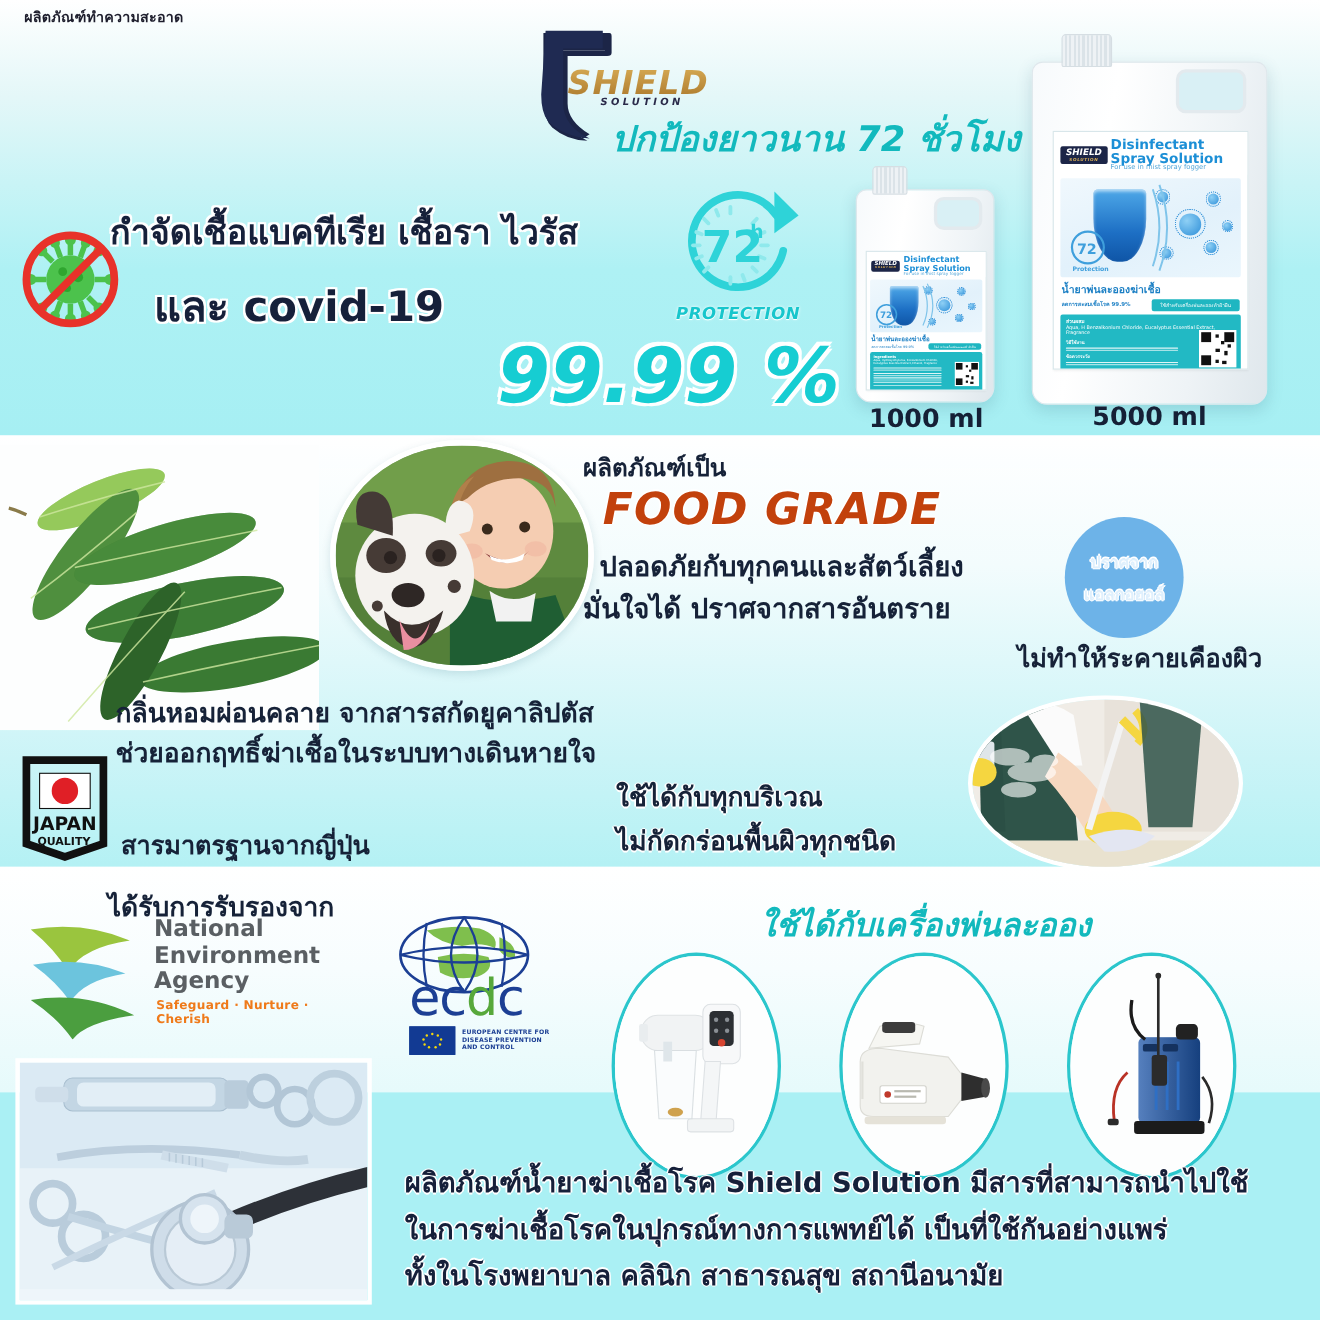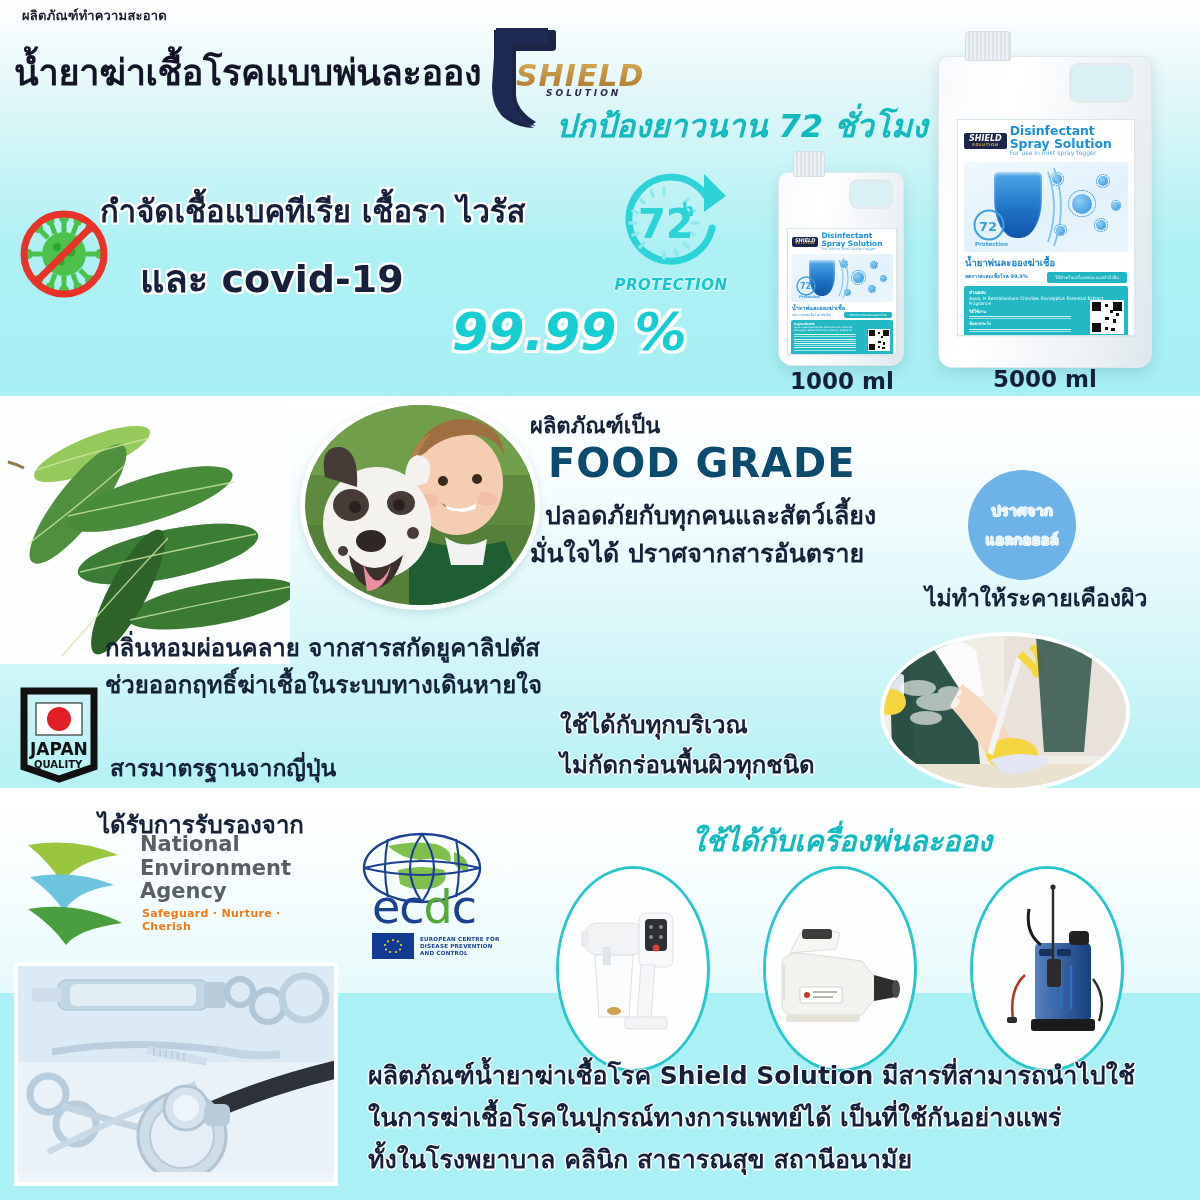--- a/index.html
+++ b/index.html
@@ -66,21 +66,21 @@
     text-shadow:-2px 0 #fff,2px 0 #fff,0 -2px #fff,0 2px #fff,
                 -2px -2px #fff,2px -2px #fff,-2px 2px #fff,2px 2px #fff;
   }
   .claim3{
     position:absolute;left:32px;top:320px;font-size:34px;font-weight:700;
     color:#16203a;white-space:nowrap;
     text-shadow:-2px 0 #fff,2px 0 #fff,0 -2px #fff,0 2px #fff,
                 -2px -2px #fff,2px -2px #fff,-2px 2px #fff,2px 2px #fff;
   }
   .pct{
-    position:absolute;left:452px;top:302px;font-size:52px;font-weight:700;
+    position:absolute;left:452px;top:302px;font-size:69px;font-weight:700;
     font-style:italic;color:#16cdd2;white-space:nowrap;
     text-shadow:-2px 0 #fff,2px 0 #fff,0 -2px #fff,0 2px #fff,
                 -3px -3px #fff,3px -3px #fff,-3px 3px #fff,3px 3px #fff;
     text-align:center;
   }
 
   
   .virus-icon{position:absolute;left:14px;top:202px;width:100px;height:105px;}
 
   
@@ -139,33 +139,33 @@
   .ln.d{background:rgba(255,255,255,.6);}
 
   
   .leaf-photo{position:absolute;left:0;top:404px;width:290px;height:260px;overflow:hidden;}
   .kid-photo{
     position:absolute;left:300px;top:400px;width:230px;height:200px;border-radius:50%;
     overflow:hidden;border:5px solid #ffffff;box-shadow:0 3px 9px rgba(0,80,100,.14);
   }
   .fg-kicker{position:absolute;left:530px;top:408px;font-size:22px;font-weight:700;color:#162238;}
   .fg-title{
-    position:absolute;left:548px;top:440px;font-size:40px;font-weight:700;
-    color:#0c4a6e;letter-spacing:1px;
+    position:absolute;left:548px;top:440px;font-size:40px;font-weight:700;font-style:italic;
+    color:#c2410c;letter-spacing:1px;
     text-shadow:-1.5px 0 #fff,1.5px 0 #fff,0 -1.5px #fff,0 1.5px #fff;
   }
   .fg-l1{position:absolute;left:545px;top:495px;font-size:25px;font-weight:700;color:#162238;}
   .fg-l2{position:absolute;left:530px;top:533px;font-size:25px;font-weight:700;color:#162238;}
   .alc-badge{
     position:absolute;left:968px;top:470px;width:108px;height:110px;border-radius:50%;
     background:#6db3e8;display:flex;flex-direction:column;align-items:center;justify-content:center;
     gap:5px;
   }
   .alc-badge span{
-    font-size:15px;font-weight:400;color:#dff0fd;
+    font-size:15px;font-weight:700;color:#dff0fd;
     text-shadow:-1.2px 0 #fff,1.2px 0 #fff,0 -1.2px #fff,0 1.2px #fff;
   }
   .alc-cap{position:absolute;left:925px;top:580px;font-size:23px;font-weight:700;color:#162238;}
 
   .euc1{position:absolute;left:105px;top:628px;font-size:24px;font-weight:700;color:#162238;}
   .euc2{position:absolute;left:105px;top:665px;font-size:24px;font-weight:700;color:#162238;}
 
   .jp-badge{position:absolute;left:16px;top:683px;width:86px;height:100px;}
   .jp-cap{position:absolute;left:110px;top:750px;font-size:23px;font-weight:700;color:#162238;}
 
@@ -215,21 +215,20 @@
 <body>
 
 <div class="page">
 
   <div class="band band-hero"></div>
   <div class="band band-food"></div>
   <div class="band band-cert"></div>
   <div class="band band-bottom"></div>
 
   <div class="kicker">ผลิตภัณฑ์ทำความสะอาด</div>
-  <div class="headline">น้ำยาฆ่าเชื้อโรคแบบพ่นละออง</div>
 
   <div class="shield-logo">
     <svg width="140" height="108" viewBox="0 0 140 108">
       <path d="M8 6 L64 6 L64 22 L24 22 L24 74 Q24 92 48 104 Q30 104 16 92 Q8 84 8 66 Z" fill="#1c2547"></path>
       <path d="M64 6 L68 6 Q70 6 70 9 L70 24 Q70 27 66 27 L30 27 L30 70 Q30 86 50 98 L44 102 Q24 90 24 72 L24 22 L64 22 Z" fill="#1c2547"></path>
       <path d="M10 4 L62 4 L62 20 L26 20 L26 70 Q26 90 50 102 Q26 100 12 86 Q6 78 6 62 Z" fill="#1f2a52"></path>
     </svg>
     <div class="wordmark">SHIELD</div>
     <div class="subword">SOLUTION</div>
   </div>

